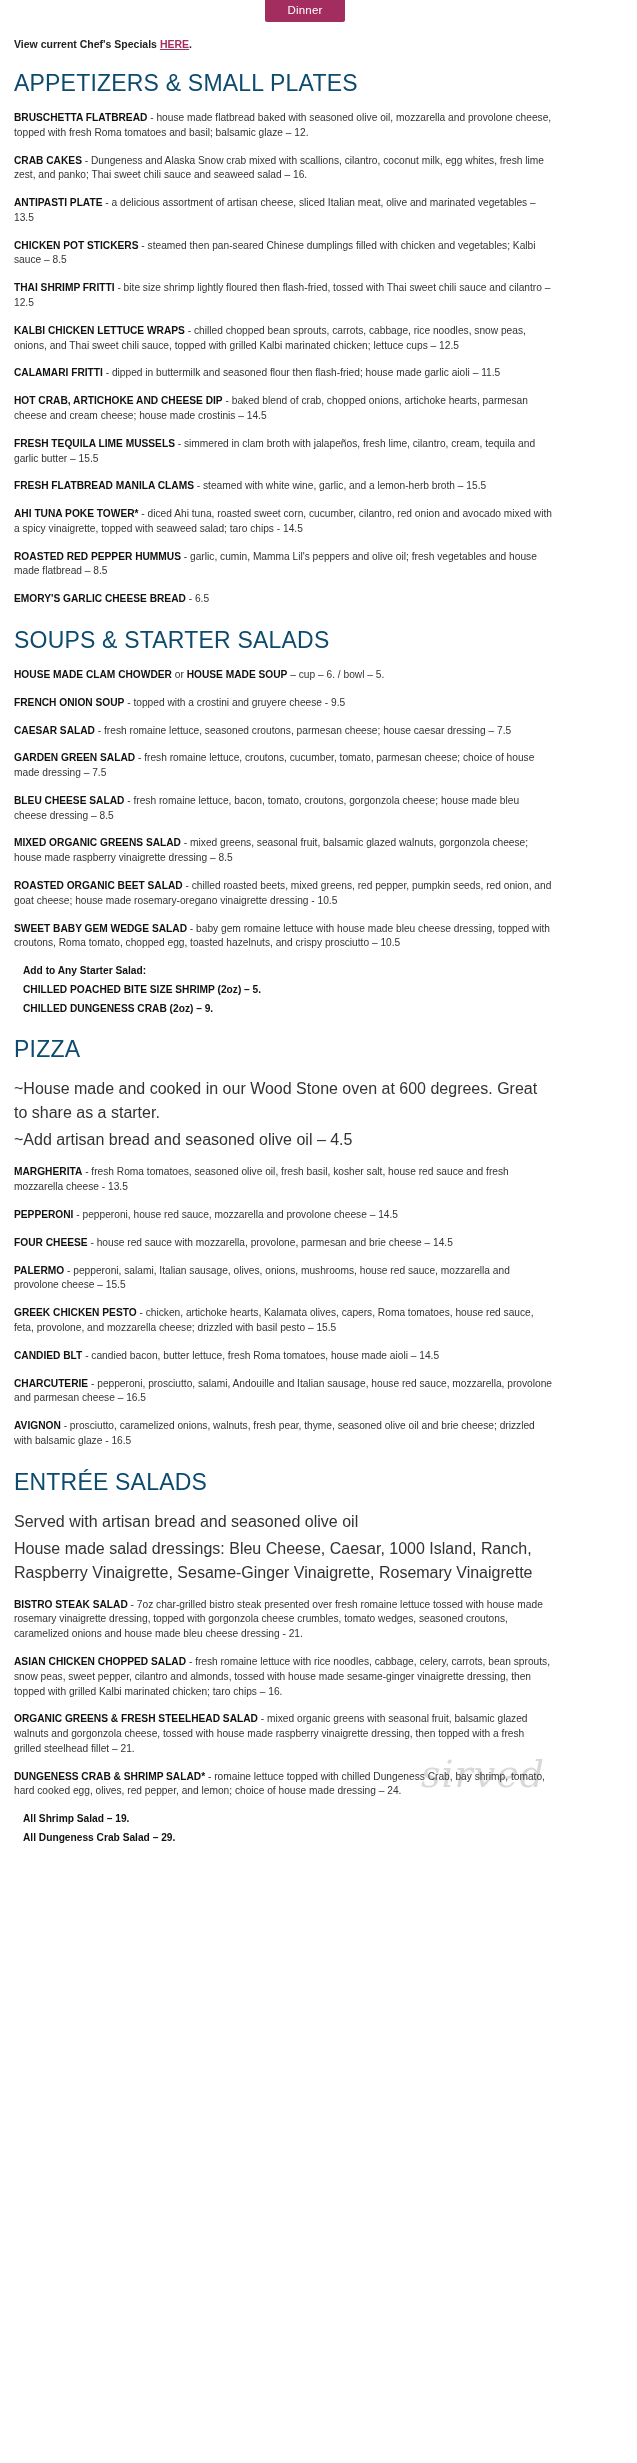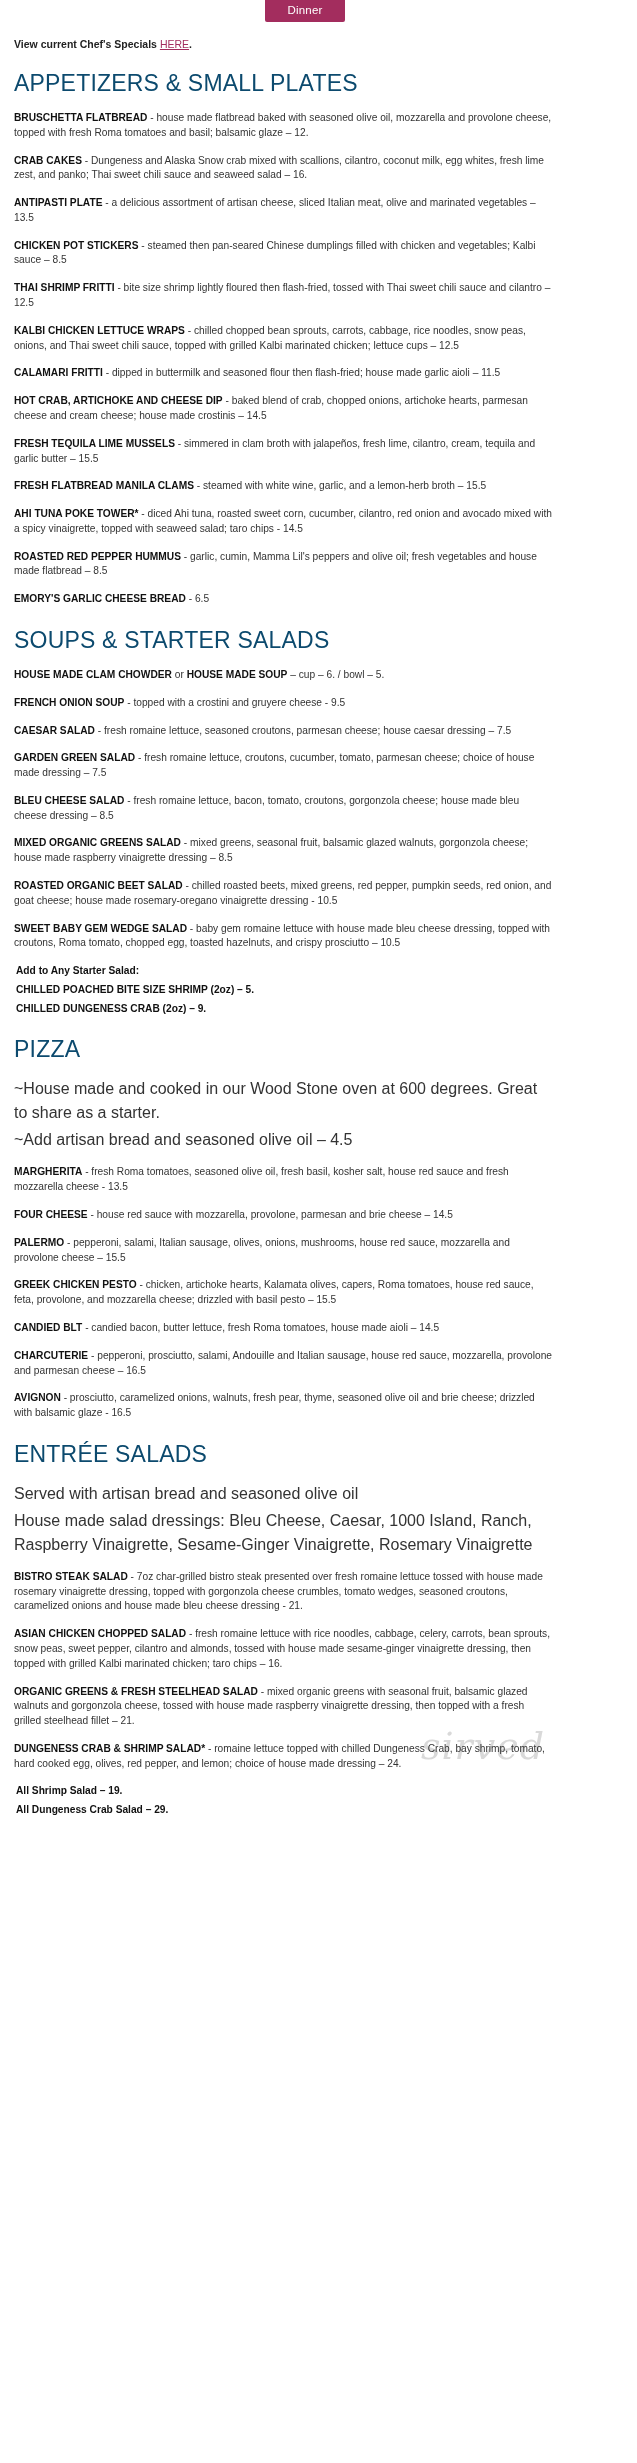--- a/index.html
+++ b/index.html
@@ -43,21 +43,21 @@
   }
   .specials-line {
     font-size: 10.5px;
     font-weight: bold;
     color: #222;
     margin: 16px 0 20px 0;
   }
   .specials-line a {
     color: #a32d5e;
     text-decoration: underline;
-    font-weight: normal;
+    font-weight: bold;
   }
   h2.section {
     font-size: 23px;
     color: #0c4a6e;
     font-weight: normal;
     margin: 20px 0 14px 0;
     letter-spacing: 0.2px;
   }
   .item {
     font-size: 10.2px;
@@ -74,21 +74,21 @@
     line-height: 1.5;
     margin: 0 0 13px 0;
     color: #333;
   }
   .tight {
     margin-bottom: 3px;
   }
   .addto {
     font-size: 10.2px;
     line-height: 1.45;
-    margin: 0 0 4px 2px;
+    margin: 0 0 4px 9px;
     font-weight: bold;
     color: #111;
   }
   .watermark {
     position: absolute;
     right: 22px;
     bottom: 60px;
     font-family: "DejaVu Serif", serif;
     font-size: 38px;
     color: #d9d9d9;
@@ -146,20 +146,21 @@
       <p class="addto">Add to Any Starter Salad:</p>
       <p class="addto">CHILLED POACHED BITE SIZE SHRIMP (2oz) – 5.</p>
       <p class="addto">CHILLED DUNGENESS CRAB (2oz) – 9.</p>
     </div>
 
     <h2 class="section">PIZZA</h2>
     <div>
       <p class="plain tight">~House made and cooked in our Wood Stone oven at 600 degrees. Great to share as a starter.</p>
       <p class="plain">~Add artisan bread and seasoned olive oil – 4.5</p>
       <p class="item"><span class="nm">MARGHERITA</span><span> - fresh Roma tomatoes, seasoned olive oil, fresh basil, kosher salt, house red sauce and fresh mozzarella cheese - 13.5</span></p>
+      <p class="item"><span class="nm">PEPPERONI</span><span> - pepperoni, house red sauce, mozzarella and provolone cheese – 14.5</span></p>
       <p class="item"><span class="nm">FOUR CHEESE</span><span> - house red sauce with mozzarella, provolone, parmesan and brie cheese – 14.5</span></p>
       <p class="item"><span class="nm">PALERMO</span><span> - pepperoni, salami, Italian sausage, olives, onions, mushrooms, house red sauce, mozzarella and provolone cheese – 15.5</span></p>
       <p class="item"><span class="nm">GREEK CHICKEN PESTO</span><span> - chicken, artichoke hearts, Kalamata olives, capers, Roma tomatoes, house red sauce, feta, provolone, and mozzarella cheese; drizzled with basil pesto – 15.5</span></p>
       <p class="item"><span class="nm">CANDIED BLT</span><span> - candied bacon, butter lettuce, fresh Roma tomatoes, house made aioli – 14.5</span></p>
       <p class="item"><span class="nm">CHARCUTERIE</span><span> - pepperoni, prosciutto, salami, Andouille and Italian sausage, house red sauce, mozzarella, provolone and parmesan cheese – 16.5</span></p>
       <p class="item"><span class="nm">AVIGNON</span><span> - prosciutto, caramelized onions, walnuts, fresh pear, thyme, seasoned olive oil and brie cheese; drizzled with balsamic glaze - 16.5</span></p>
     </div>
 
     <h2 class="section">ENTRÉE SALADS</h2>
     <div>

